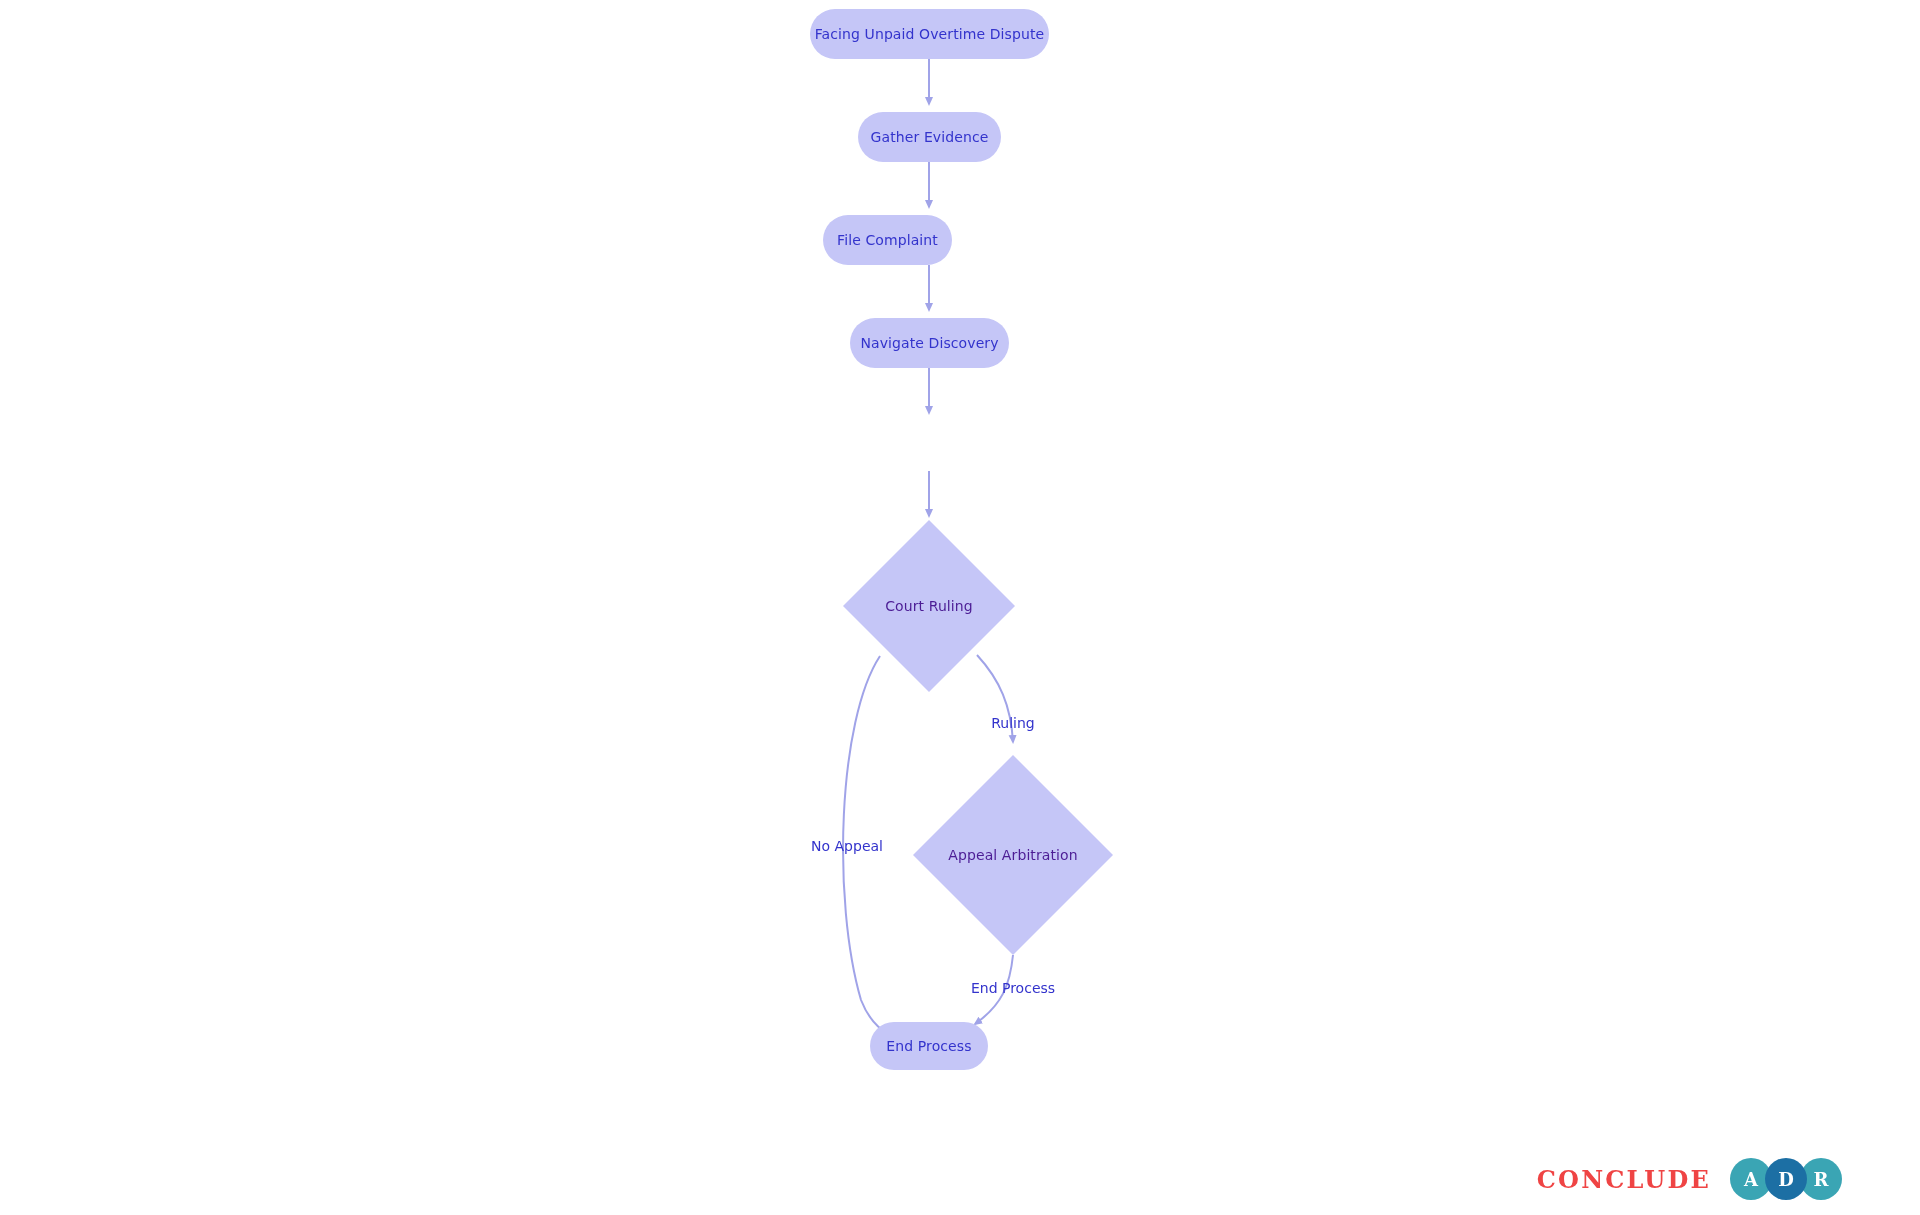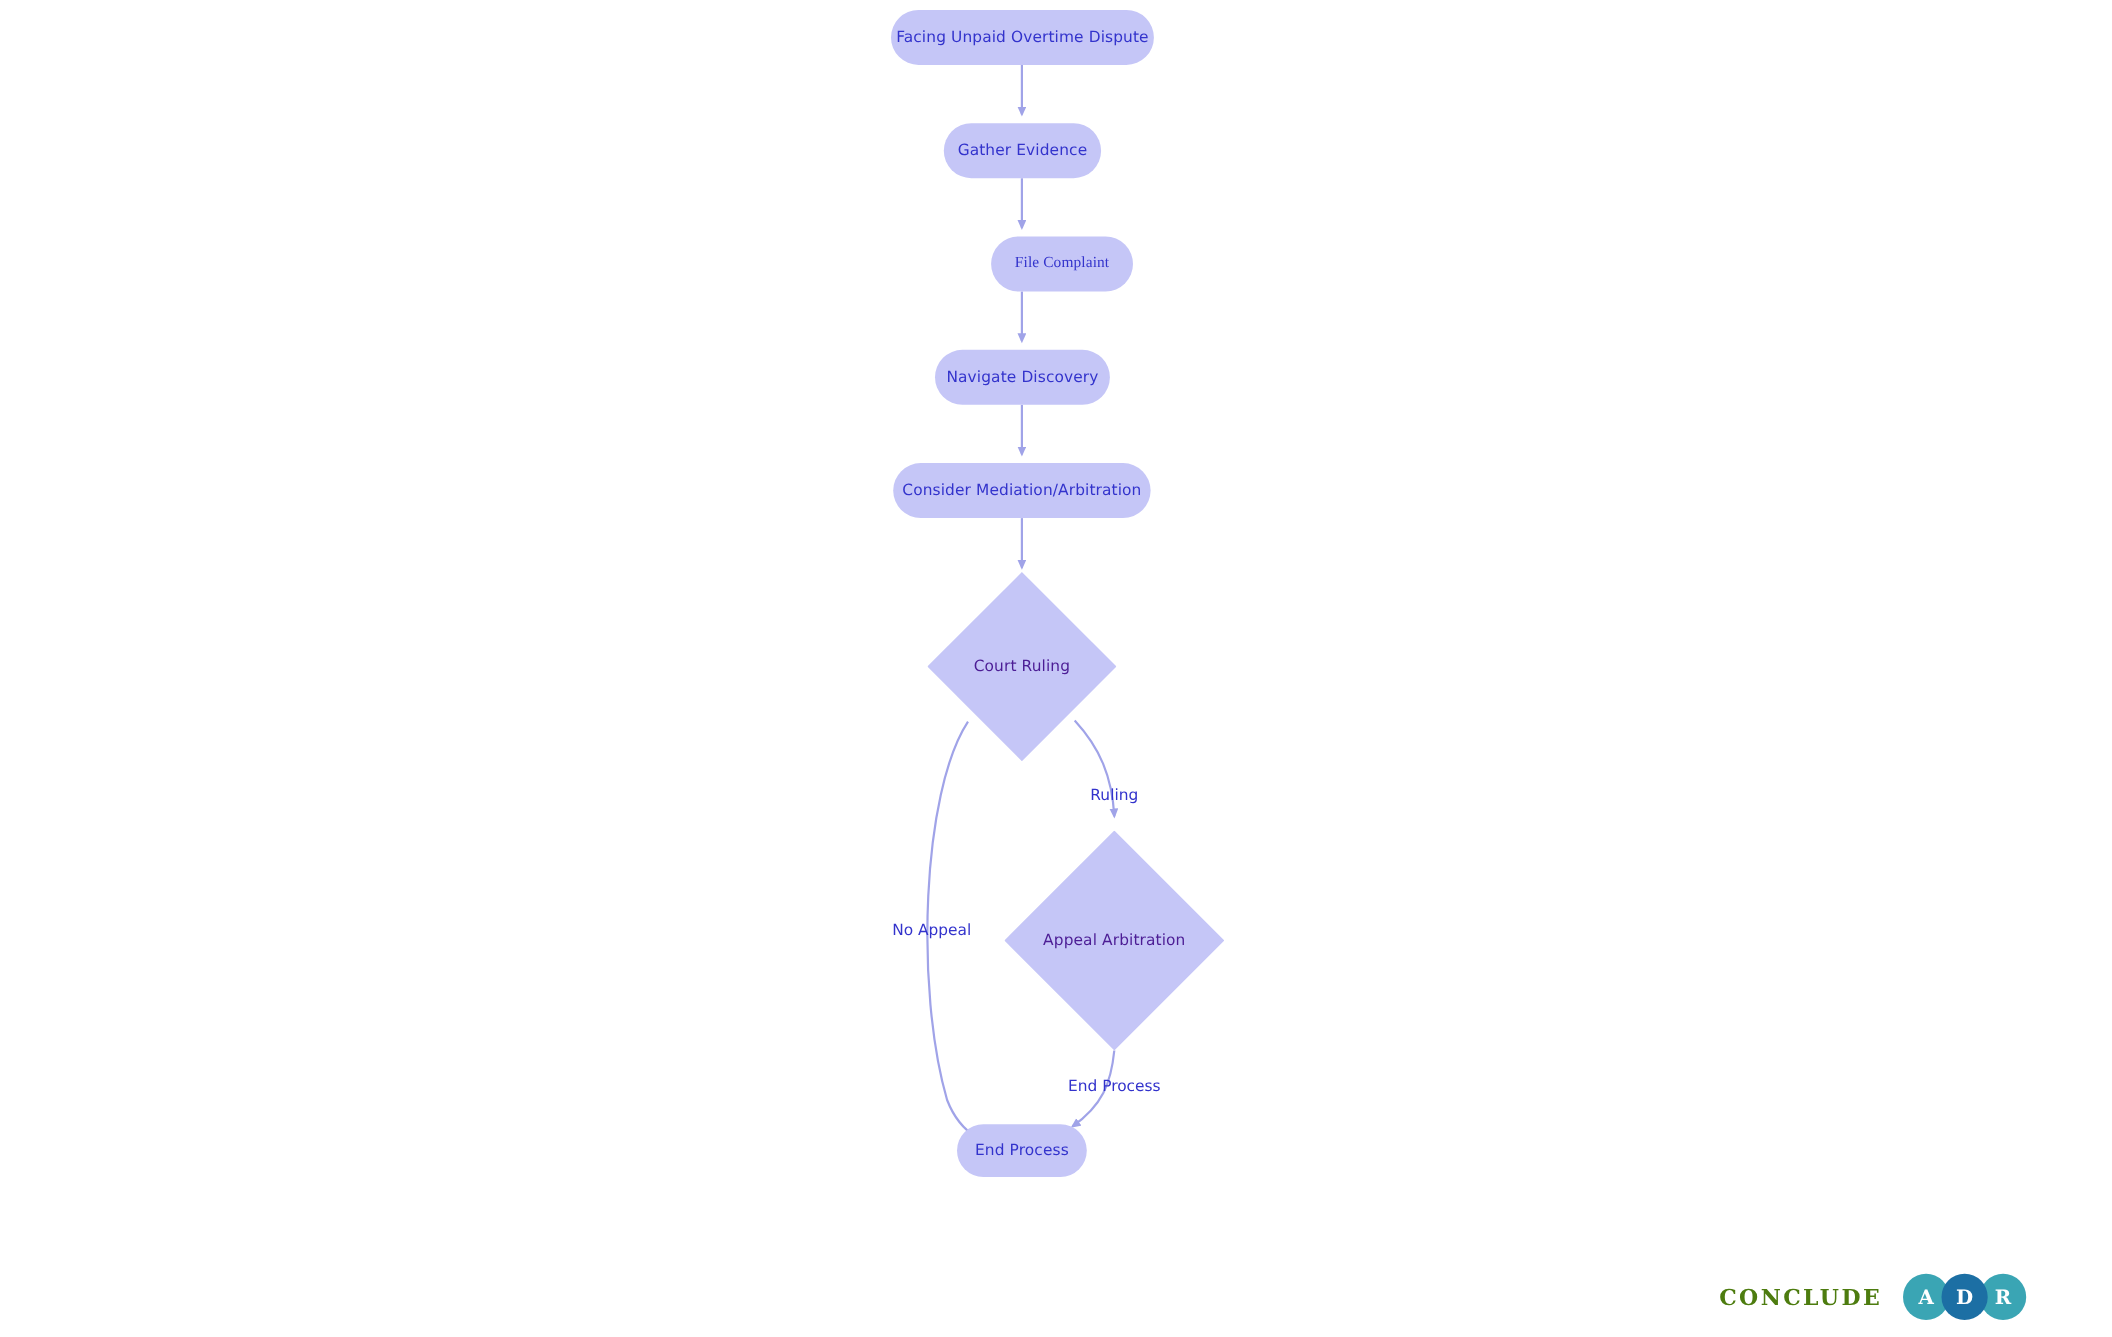--- a/index.html
+++ b/index.html
@@ -89,24 +89,24 @@
     position: absolute;
     right: 78px;
     bottom: 15px;
     display: flex;
     align-items: center;
     gap: 0px;
     z-index: 10;
   }
   #logo-word {
     font-family: "DejaVu Serif", "Liberation Serif", serif;
-    font-size: 20px;
+    font-size: 24px;
     font-weight: 700;
     letter-spacing: 2.2px;
-    color: #4d7c0f;
+    color: #ef4444;
     margin-right: 26px;
   }
   .logo-circle {
     width: 42px;
     height: 42px;
     border-radius: 50%;
     display: flex;
     align-items: center;
     justify-content: center;
     font-family: "DejaVu Serif", "Liberation Serif", serif;
@@ -150,31 +150,28 @@
   </svg>
 
   <div class="node pill" id="node-start" style="left:810px; top:9px; width:239px;">
     <span>Facing Unpaid Overtime Dispute</span>
   </div>
 
   <div class="node pill" id="node-evidence" style="left:858px; top:112px; width:143px;">
     <span>Gather Evidence</span>
   </div>
 
-  <div class="node pill" id="node-complaint" style="left:901px; top:215px; width:129px;font-family:Liberation Serif, serif;">
+  <div class="node pill" id="node-complaint" style="left:823px; top:215px; width:129px;">
     <span>File Complaint</span>
   </div>
 
   <div class="node pill" id="node-discovery" style="left:850px; top:318px; width:159px;">
     <span>Navigate Discovery</span>
   </div>
 
-  <div class="node pill" id="node-mediation" style="left:812px; top:421px; width:234px;">
-    <span>Consider Mediation/Arbitration</span>
-  </div>
 
   <div class="node diamond-wrap" id="node-ruling" style="left:843px; top:520px; width:172px; height:172px;">
     <span class="diamond-shape"></span>
     <span class="diamond-label">Court Ruling</span>
   </div>
 
   <div class="node diamond-wrap" id="node-appeal" style="left:913px; top:755px; width:200px; height:200px;">
     <span class="diamond-shape"></span>
     <span class="diamond-label">Appeal Arbitration</span>
   </div>

